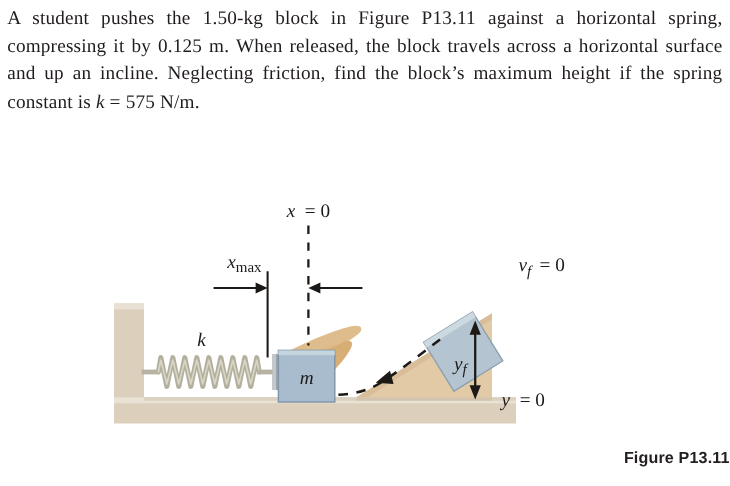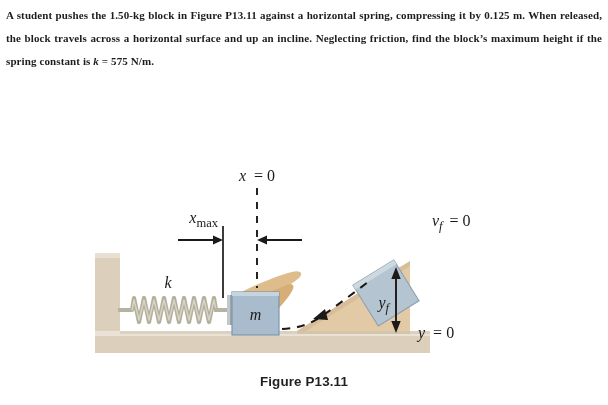--- a/index.html
+++ b/index.html
@@ -16,26 +16,25 @@
     color: #231f20;
   }
 
   
   #problem-text {
     position: absolute;
     left: 6px;
     top: 4px;
     width: 596px;
     font-family: "Liberation Serif", serif;
-    font-size: 11px;
+    font-size: 16px;
     line-height: 23.2px;
     text-align: justify;
     color: #201c1b;
     letter-spacing: 0.01em;
-    font-weight: bold;
   }
   #problem-text .ital {
     font-style: italic;
   }
 
   
   #figure-panel {
     position: absolute;
     left: 0px;
     top: 148px;
@@ -48,21 +47,21 @@
     top: 0;
     display: block;
   }
 
   
   #figure-caption {
     position: absolute;
     left: 0;
     top: 374px;
     width: 608px;
-    text-align: center;
+    text-align: right;
     font-family: "Liberation Sans", sans-serif;
     font-weight: bold;
     font-size: 13.4px;
     color: #231f20;
     letter-spacing: 0.01em;
   }
 
   
   .mathlabel {
     font-family: "Liberation Serif", serif;

